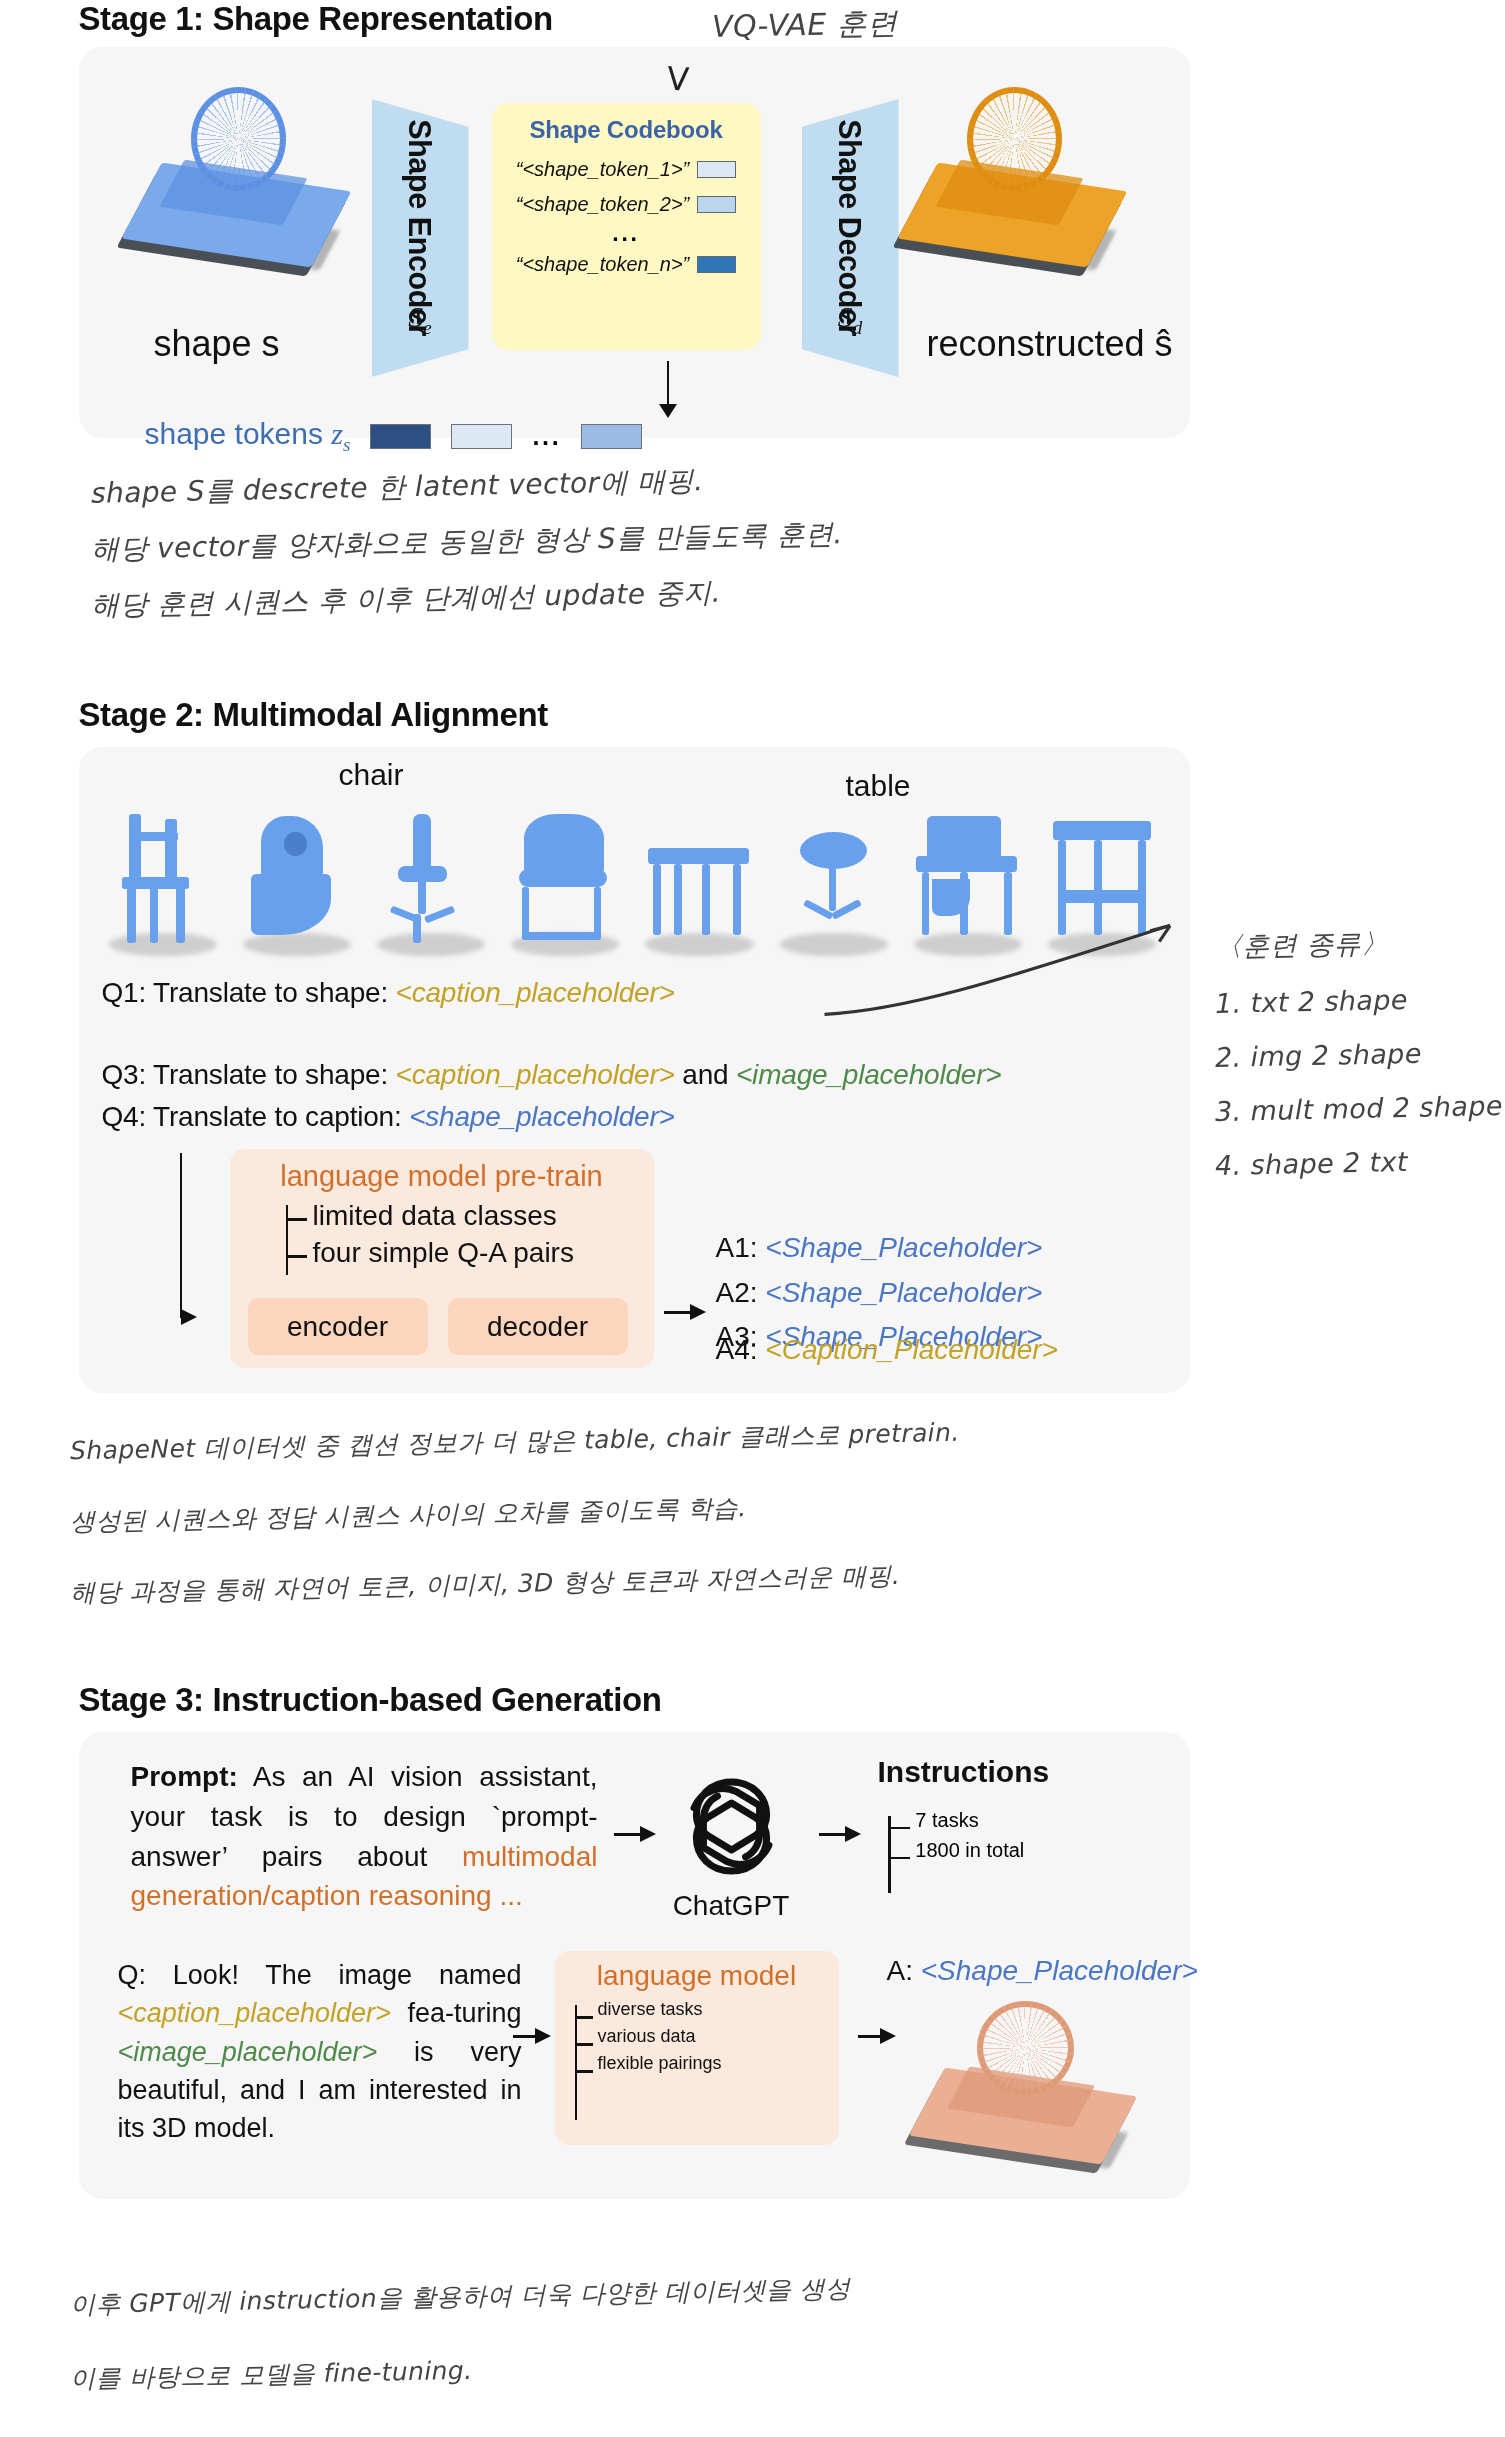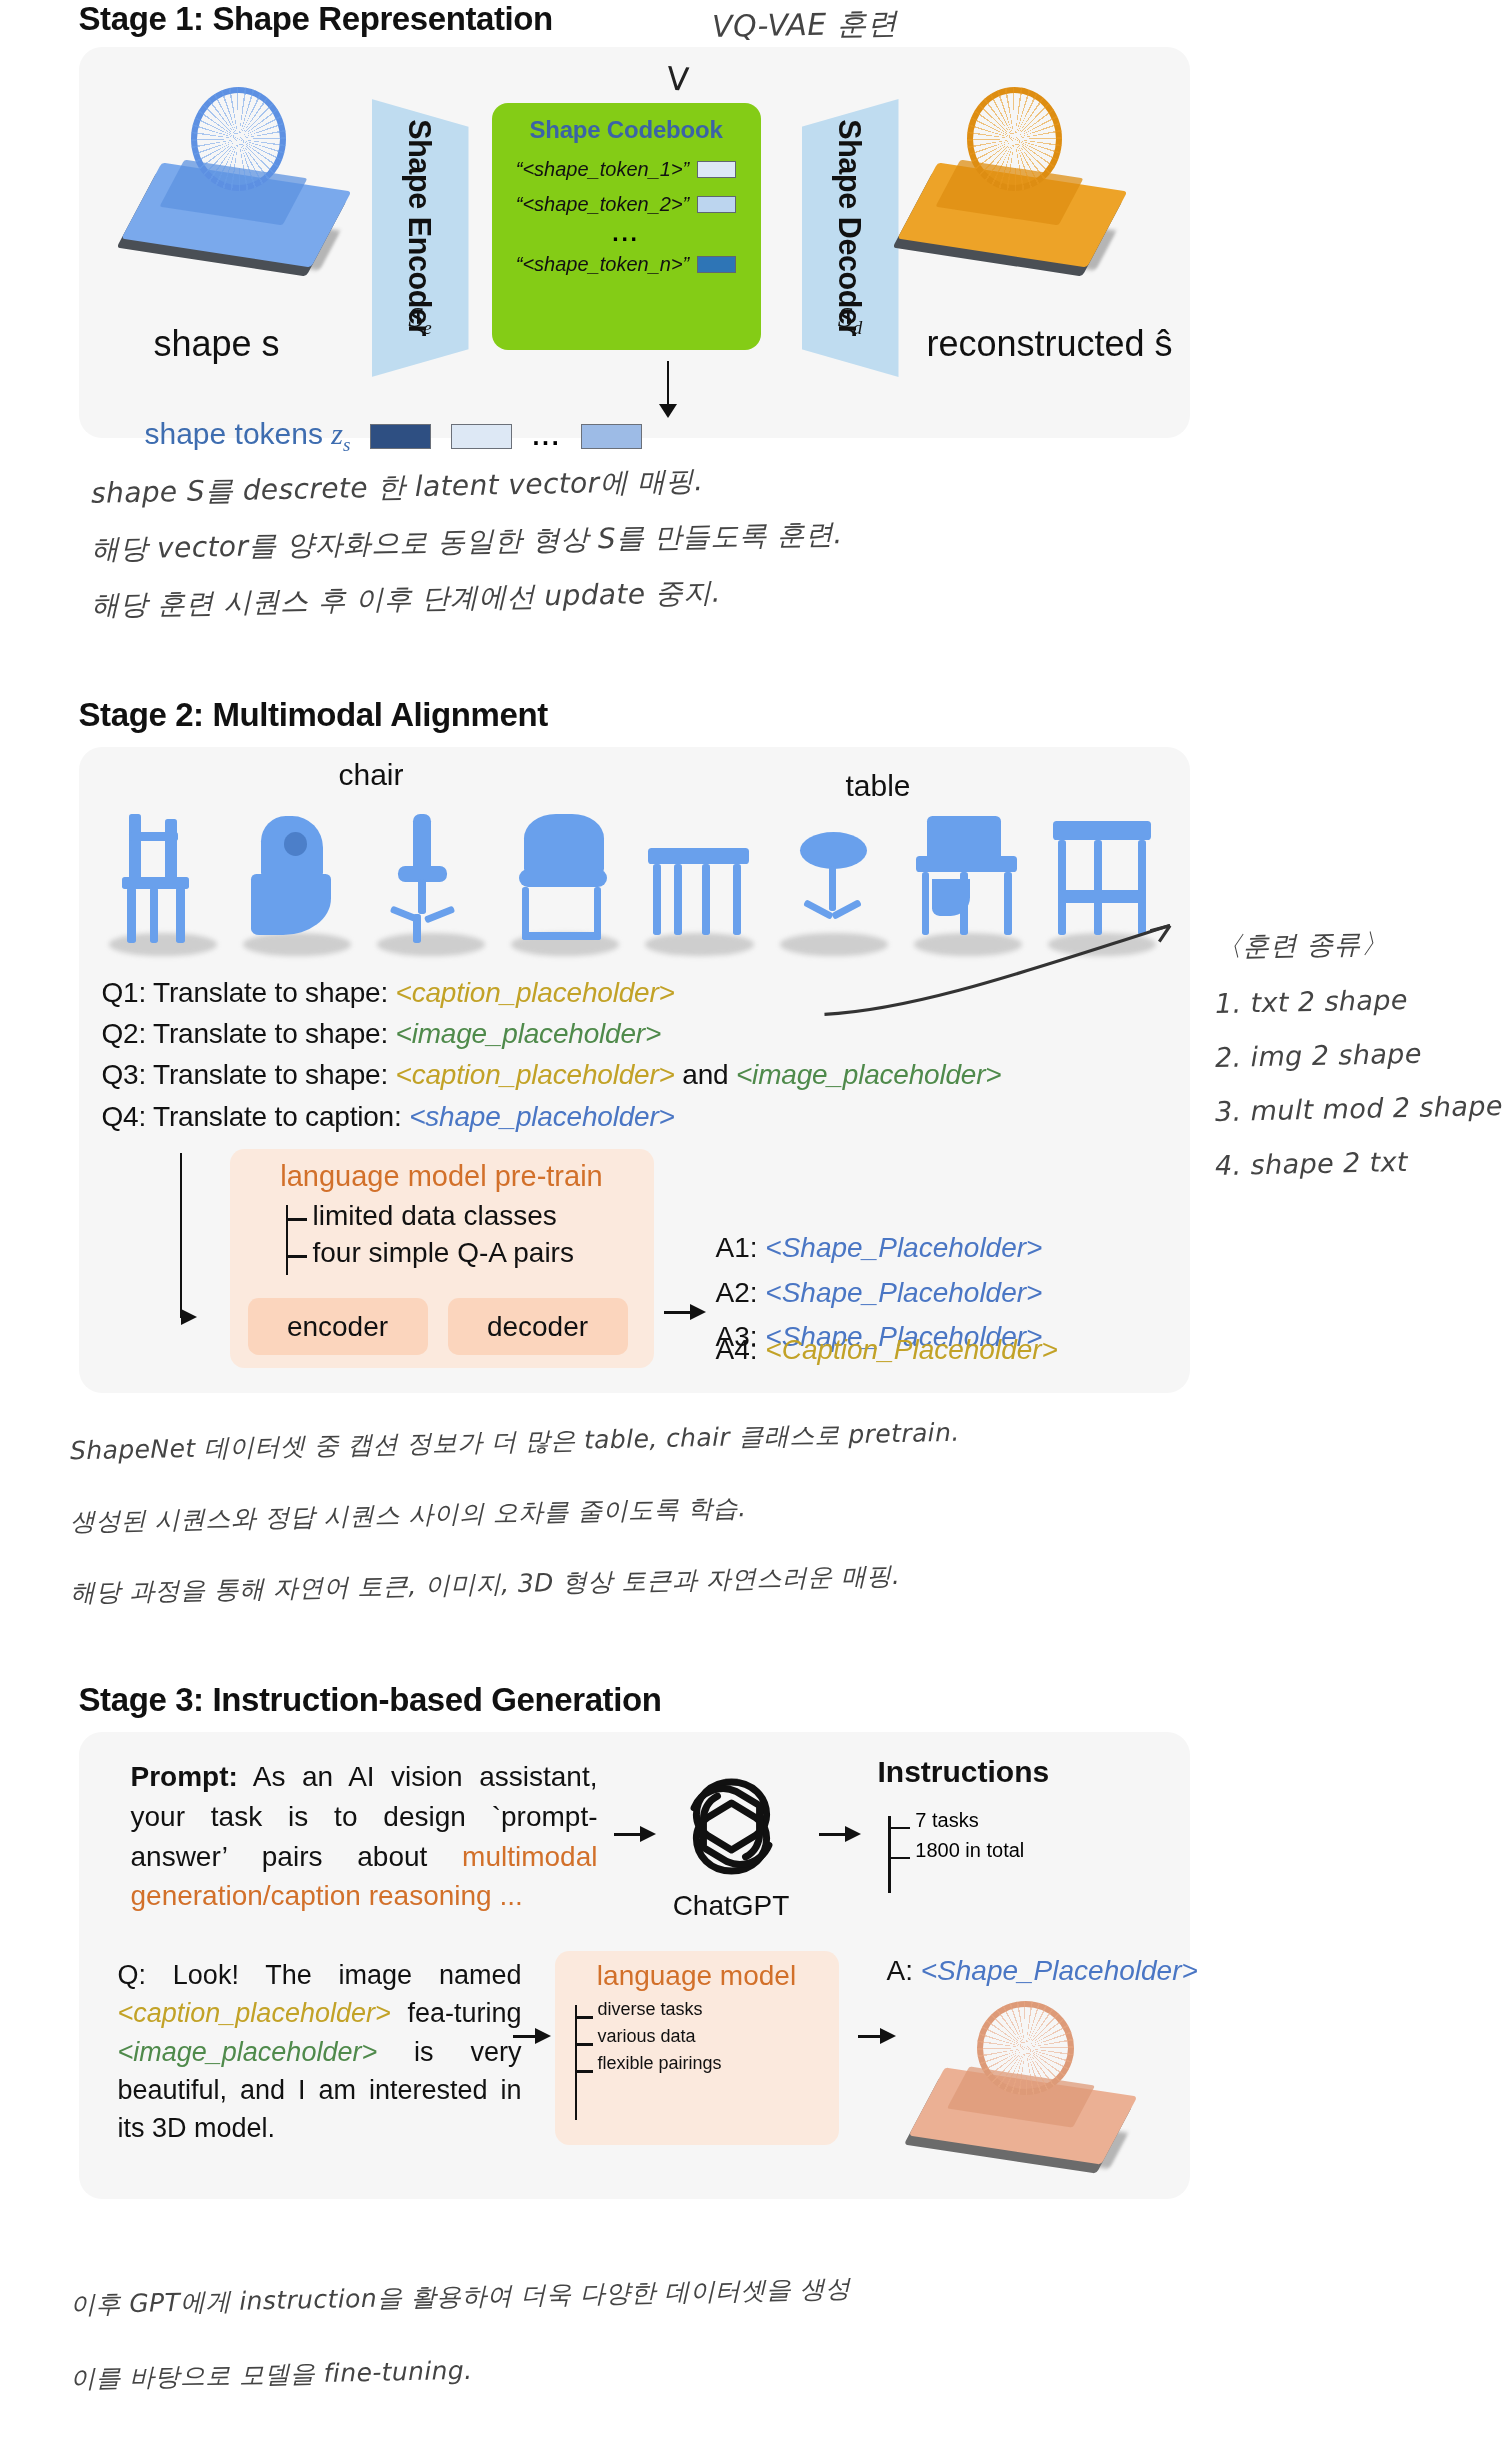--- a/index.html
+++ b/index.html
@@ -79,21 +79,21 @@
     transform: translateY(-10.8px);
   }
   .trap-sub {
     position: absolute; bottom: 38px; left: 50%; transform: translateX(-50%);
     font-style: italic; font-size: 30px; color: #111; font-family: "Liberation Serif", serif;
   }
   .trap-sub sub { font-size: 19px; }
 
   #s1-codebook {
     position: absolute; left: 413px; top: 56px; width: 269px; height: 247px;
-    background: #84cc16; border-radius: 16px; padding: 12.6px 9px 7.2px;
+    background: #fef9c3; border-radius: 16px; padding: 12.6px 9px 7.2px;
   }
   .cb-title {
     text-align: center; color: #3b63a7; font-weight: bold; font-size: 24px;
     margin-bottom: 14.4px; letter-spacing: -0.2px;
   }
   .cb-row { display: flex; align-items: center; justify-content: center; gap: 8px; margin: 11.7px 0; }
   .cb-text { font-style: italic; font-size: 20px; color: #111; white-space: nowrap; }
   .cb-swatch { width: 39px; height: 17px; border: 1.8px solid #5f6770; }
   .cb-dots { text-align: center; font-size: 23px; font-weight: bold; letter-spacing: 2.7px; line-height: .6; margin: 1.8px 0 3.6px; }
 
@@ -479,23 +479,20 @@
         <div class="fp" style="left:44%;top:20%;width:6%;height:72%"></div>
         <div class="fp" style="left:78%;top:20%;width:6%;height:72%"></div>
         <div class="fp" style="left:16%;top:58%;width:68%;height:10%;border-radius:2.7px"></div>
       </div>
         </div>
     </div>
 
     <div class="s2-q" id="s2-q1">
       <span>Q1: Translate to shape: </span><span class="ph-caption">&lt;caption_placeholder&gt;</span>
     </div>
-    <div class="s2-q" id="s2-q2">
-      <span>Q2: Translate to shape: </span><span class="ph-image">&lt;image_placeholder&gt;</span>
-    </div>
     <div class="s2-q" id="s2-q3">
       <span>Q3: Translate to shape: </span><span class="ph-caption">&lt;caption_placeholder&gt;</span><span> and </span><span class="ph-image">&lt;image_placeholder&gt;</span>
     </div>
     <div class="s2-q" id="s2-q4">
       <span>Q4: Translate to caption: </span><span class="ph-shape">&lt;shape_placeholder&gt;</span>
     </div>
 
     <div id="s2-left-arrow"></div>
 
     <div id="s2-lmbox">

